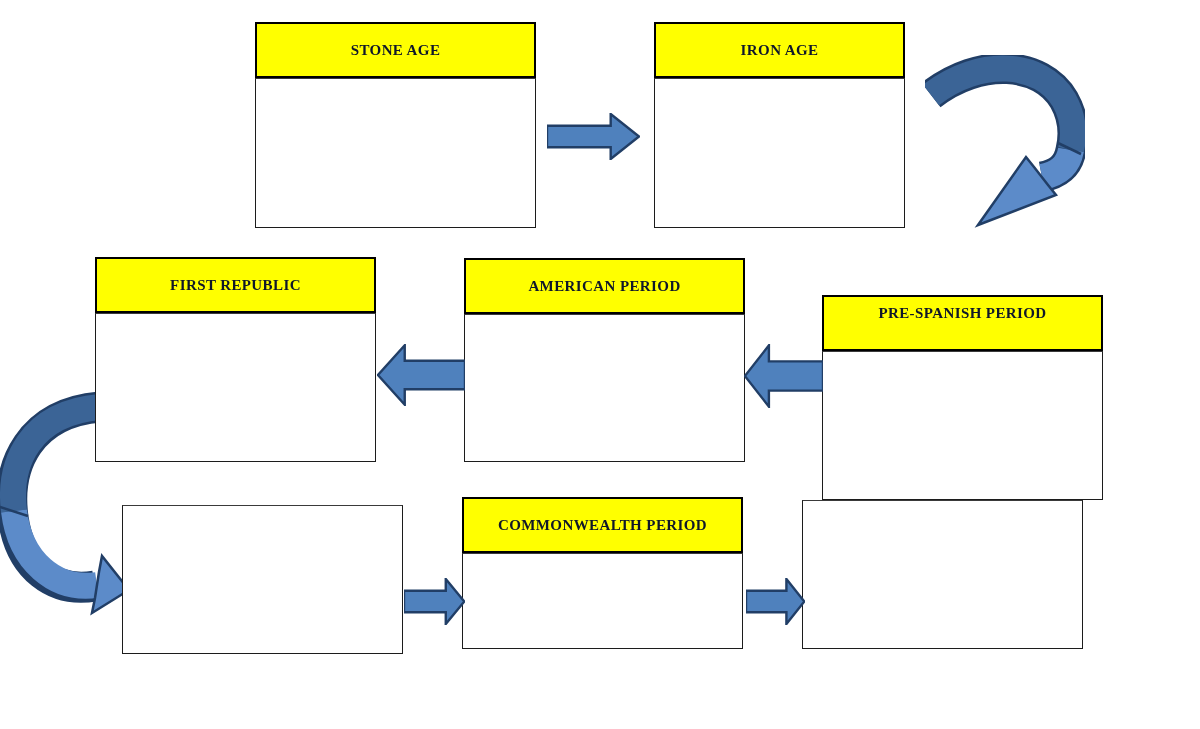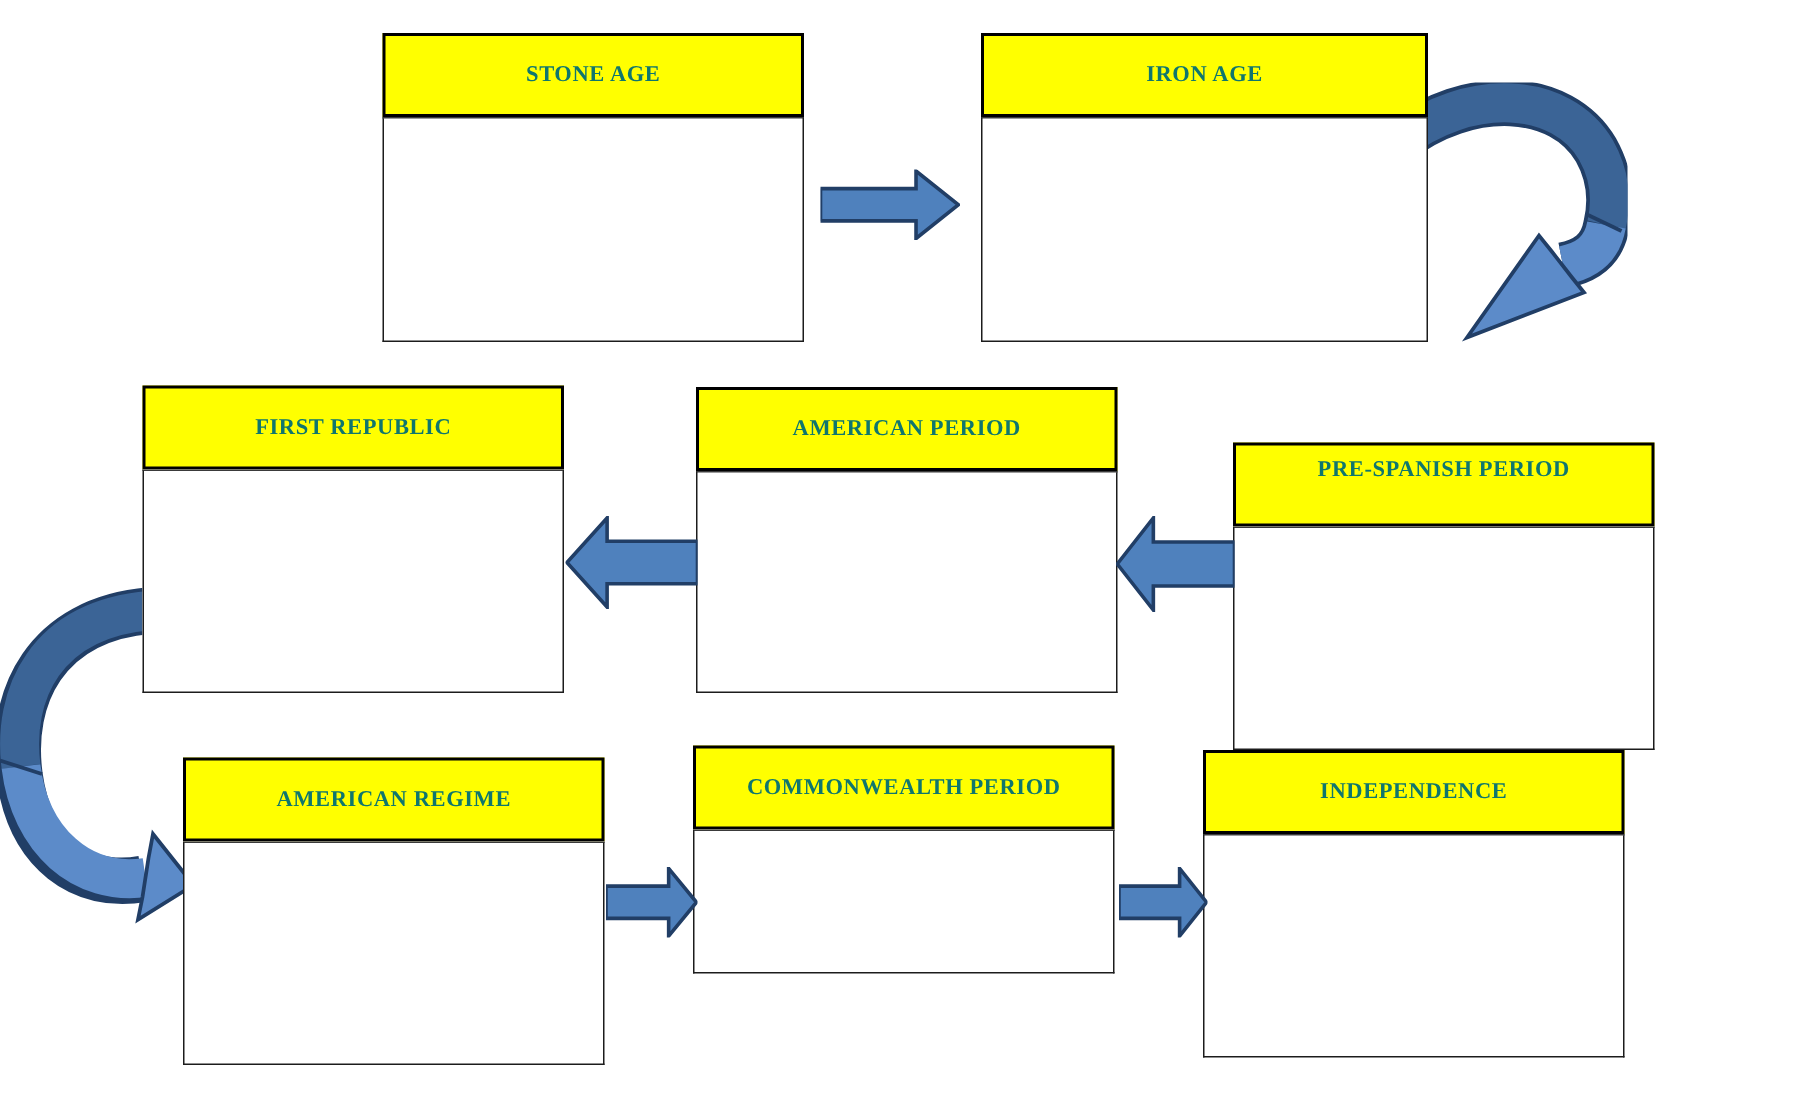--- a/index.html
+++ b/index.html
@@ -9,21 +9,21 @@
     font-family:"Liberation Serif", serif;
   }
   .box { position:absolute; background:#ffffff; }
   .box-header {
     box-sizing:border-box; width:100%; height:56px;
     background:#FFFF00; border:2px solid #000000;
     display:flex; align-items:center; justify-content:center;
   }
   .box-header.align-top { align-items:flex-start; padding-top:8px;margin-top:40px; }
   .box-title {
-    font-weight:bold; font-size:15px; color:#0f766e;
+    font-weight:bold; font-size:15px; color:#0f172a;
     letter-spacing:0.4px; white-space:nowrap;
   }
   .box-body {
     box-sizing:border-box; width:100%; height:calc(100% - 56px);
     background:#ffffff; border:1.5px solid #1c1c1c; border-top:1px solid #3a3a3a;
   }
   .arrow-svg { position:absolute; z-index:3; }
   .curve-svg { position:absolute; z-index:1; }
   .box { z-index:2; }
   .flip { transform:scaleX(-1); }
@@ -53,21 +53,21 @@
     <div class="box-header">
       <span class="box-title">STONE AGE</span>
     </div>
     <div class="box-body"></div>
   </div>
 
   <svg class="arrow-svg" style="left:547px; top:113px;" width="93" height="47" viewBox="0 0 92 48" preserveAspectRatio="none">
     <polygon points="0,13 63,13 63,1 91,24 63,47 63,35 0,35" fill="#4F81BD" stroke="#213E66" stroke-width="2.4" vector-effect="non-scaling-stroke"></polygon>
   </svg>
 
-  <div class="box" style="left:654px; top:22px; width:298px; height:206px;text-align:right;">
+  <div class="box" style="left:654px; top:22px; width:251px; height:206px;text-align:right;">
     <div class="box-header">
       <span class="box-title">IRON AGE</span>
     </div>
     <div class="box-body"></div>
   </div>
 
   <div class="box" style="left:95px; top:257px; width:281px; height:205px;">
     <div class="box-header">
       <span class="box-title">FIRST REPUBLIC</span>
     </div>
@@ -90,41 +90,35 @@
   </svg>
 
   <div class="box" style="left:822px; top:255px; width:281px; height:205px;">
     <div class="box-header align-top">
       <span class="box-title">PRE-SPANISH PERIOD</span>
     </div>
     <div class="box-body"></div>
   </div>
 
   <div class="box" style="left:122px; top:505px; width:281px; height:205px;">
-    <div class="box-header">
-      <span class="box-title">AMERICAN REGIME</span>
-    </div>
     <div class="box-body"></div>
   </div>
 
   <svg class="arrow-svg" style="left:404px; top:578px;" width="61" height="47" viewBox="0 0 92 48" preserveAspectRatio="none">
     <polygon points="0,13 63,13 63,1 91,24 63,47 63,35 0,35" fill="#4F81BD" stroke="#213E66" stroke-width="2.4" vector-effect="non-scaling-stroke"></polygon>
   </svg>
 
   <div class="box" style="left:462px; top:497px; width:281px; height:152px;">
     <div class="box-header">
       <span class="box-title">COMMONWEALTH PERIOD</span>
     </div>
     <div class="box-body"></div>
   </div>
 
   <svg class="arrow-svg" style="left:746px; top:578px;" width="59" height="47" viewBox="0 0 92 48" preserveAspectRatio="none">
     <polygon points="0,13 63,13 63,1 91,24 63,47 63,35 0,35" fill="#4F81BD" stroke="#213E66" stroke-width="2.4" vector-effect="non-scaling-stroke"></polygon>
   </svg>
 
   <div class="box" style="left:802px; top:500px; width:281px; height:205px;">
-    <div class="box-header">
-      <span class="box-title">INDEPENDENCE</span>
-    </div>
     <div class="box-body"></div>
   </div>
 
 </div>
 
 </body></html>

